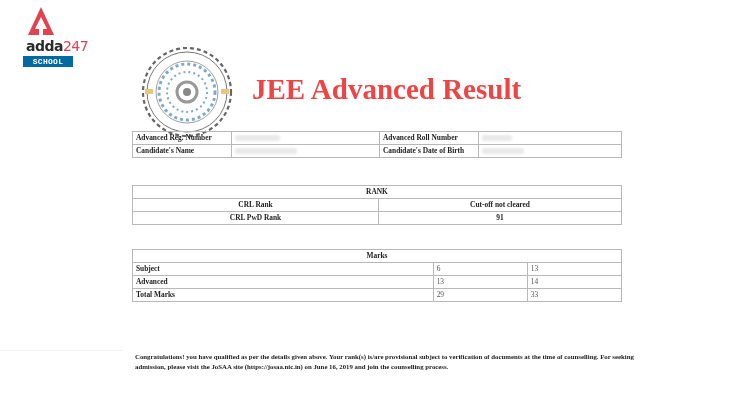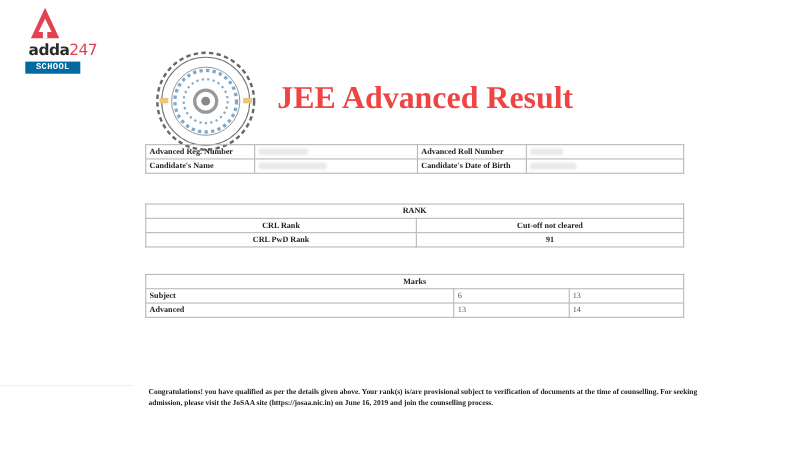--- a/index.html
+++ b/index.html
@@ -109,17 +109,22 @@
   <tr>
     <td class="b">Subject</td>
     <td class="val">6</td>
     <td class="val">13</td>
   </tr>
   <tr>
     <td class="b">Advanced</td>
     <td class="val">13</td>
     <td class="val">14</td>
   </tr>
+  <tr>
+    <td class="b">Total Marks</td>
+    <td class="val">29</td>
+    <td class="val">33</td>
+  </tr>
 </tbody>
   </table>
 
 <div class="divline"></div>
 <div class="note">Congratulations! you have qualified as per the details given above. Your rank(s) is/are provisional subject to verification of documents at the time of counselling. For seeking admission, please visit the JoSAA site (https://josaa.nic.in) on June 16, 2019 and join the counselling process.</div>
 
 </body></html>

